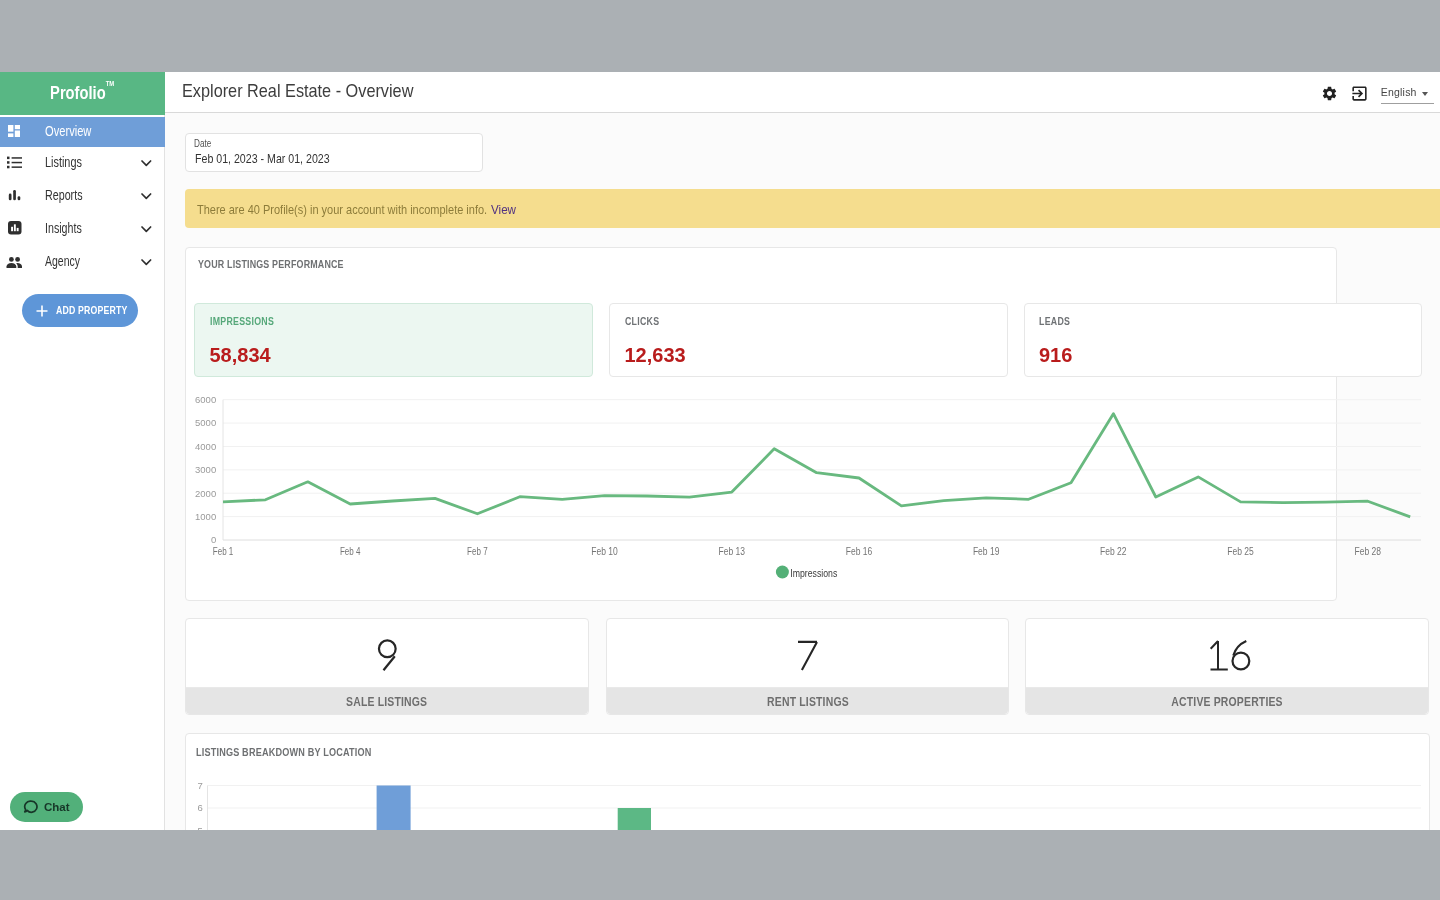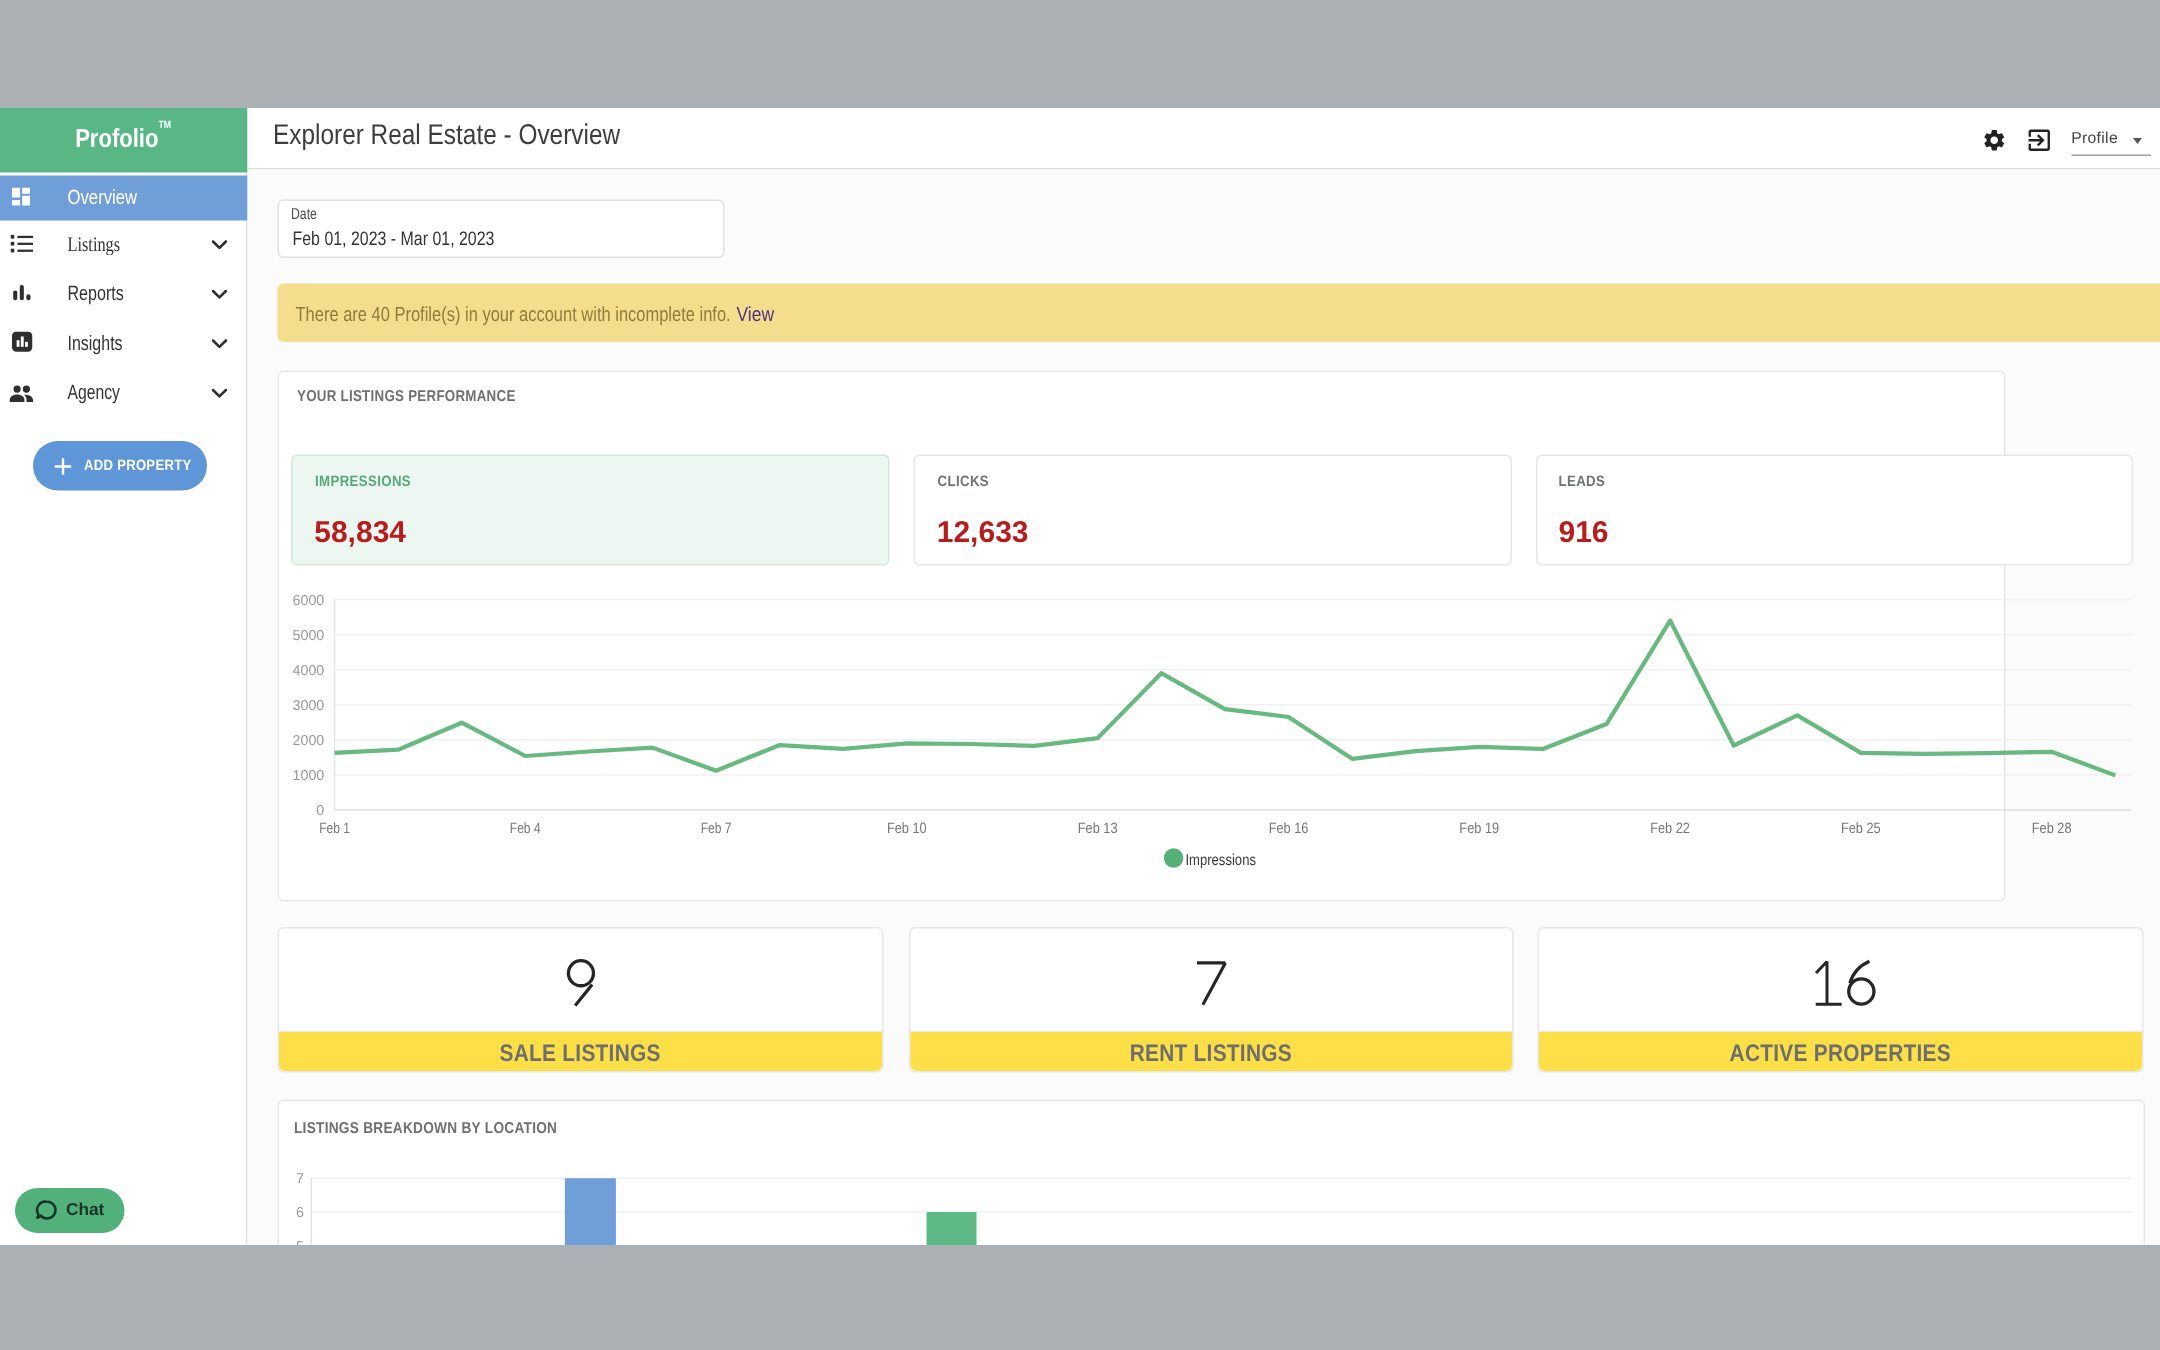--- a/index.html
+++ b/index.html
@@ -38,21 +38,21 @@
 .ctitle { font-size:10.5px; line-height:12px; font-weight:bold; color:#6e7072; letter-spacing:0.2px; white-space:nowrap; transform-origin:0 50%; }
 #perfcard { position:absolute; left:20px; top:133.5px; width:1152px; height:354.5px; background:#fff; border:1px solid #e7e7e7; border-radius:4px; }
 #perfcard .ctitle { position:absolute; left:11.5px; top:10.5px; transform:scaleX(0.848); }
 .sbox { position:absolute; top:55.7px; height:74px; border:1px solid #e7e7e7; border-radius:4px; background:#fff; }
 .sbox.green { background:#ecf7f1; border-color:#d0e9db; }
 .sbox .sl { position:absolute; left:14.5px; top:12px; font-size:10px; line-height:12px; font-weight:bold; color:#6f7275; letter-spacing:0.3px; transform:scaleX(0.88); transform-origin:0 50%; }
 .sbox.green .sl { color:#56a87a; }
 .sbox .sv { position:absolute; left:14.5px; top:36.4px; font-size:20px; line-height:28px; font-weight:bold; color:#b91c1c; transform:scaleX(1); transform-origin:0 0; }
 
 .mid { position:absolute; top:504.5px; height:97px; background:#fff; border:1px solid #e7e7e7; border-radius:4px; }
-.mid .ml { position:absolute; left:0; right:0; bottom:0; height:26.3px; background:#fde047; border-top:1px solid #e9e9e9; border-radius:0 0 4px 4px; text-align:center; font-size:16px; font-weight:bold; color:#6e6e6e; letter-spacing:0.2px; line-height:29px; }
+.mid .ml { position:absolute; left:0; right:0; bottom:0; height:26.3px; background:#e5e5e5; border-top:1px solid #e9e9e9; border-radius:0 0 4px 4px; text-align:center; font-size:12px; font-weight:bold; color:#6e6e6e; letter-spacing:0.2px; line-height:29px; }
 .mid .ml span { display:inline-block; transform:scaleX(0.87); }
 #breakcard { position:absolute; left:20px; top:619.9px; width:1245px; height:300px; background:#fff; border:1px solid #e7e7e7; border-radius:4px; }
 #breakcard .ctitle { position:absolute; left:10px; top:12px; transform:scaleX(0.868); }
 
 #chat { position:absolute; left:10px; top:720px; width:73px; height:30px; background:#52b07a; border-radius:15px; }
 #chat .ct { position:absolute; left:34px; top:8px; font-size:11.5px; line-height:14px; font-weight:bold; color:#173628; }
 </style>
 </head>
 <body>
 <div id="app">
@@ -62,21 +62,21 @@
       <svg class="ni" style="left:7.7px;top:8.2px;" width="12.2" height="12.7" viewBox="0 0 12.2 12.7">
           <g fill="#fff">
             <rect x="0" y="0" width="5.4" height="6.7"></rect>
             <rect x="6.8" y="0" width="5.4" height="4.2"></rect>
             <rect x="0" y="8.4" width="5.4" height="4.3"></rect>
             <rect x="6.8" y="5.5" width="5.4" height="7.2"></rect>
           </g>
         </svg>
       <span class="nl" style="transform:scaleX(0.807);">Overview</span>
     </div>
-    <div class="nav" style="top:76.4px;font-family:Liberation Serif, serif;">
+    <div class="nav" style="top:76.4px;">
       <svg class="ni" style="left:6.9px;top:8px;" width="15" height="13" viewBox="0 0 15 13">
           <g fill="#2f2f2f">
             <rect x="0" y="0.6" width="2.5" height="2.5"></rect>
             <rect x="4.6" y="1.2" width="10.4" height="1.5"></rect>
             <rect x="0" y="5.2" width="2.5" height="2.5"></rect>
             <rect x="4.6" y="5.8" width="10.4" height="1.5"></rect>
             <rect x="0" y="9.8" width="2.5" height="2.5"></rect>
             <rect x="4.6" y="10.4" width="10.4" height="1.5"></rect>
           </g>
         </svg>
@@ -135,21 +135,21 @@
   </div>
   <div id="topbar">
     <div id="title">Explorer Real Estate - Overview</div>
     <svg id="gear" width="17" height="17" viewBox="0 0 24 24">
         <path fill="#222" d="M19.14 12.94c.04-.3.06-.61.06-.94 0-.32-.02-.64-.07-.94l2.03-1.58c.18-.14.23-.41.12-.61l-1.92-3.32c-.12-.22-.37-.29-.59-.22l-2.39.96c-.5-.38-1.03-.7-1.62-.94l-.36-2.54c-.04-.24-.24-.41-.48-.41h-3.84c-.24 0-.43.17-.47.41l-.36 2.54c-.59.24-1.13.57-1.62.94l-2.39-.96c-.22-.08-.47 0-.59.22L2.74 8.87c-.12.21-.08.47.12.61l2.03 1.58c-.05.3-.09.63-.09.94s.02.64.07.94l-2.03 1.58c-.18.14-.23.41-.12.61l1.92 3.32c.12.22.37.29.59.22l2.39-.96c.5.38 1.03.7 1.62.94l.36 2.54c.05.24.24.41.48.41h3.84c.24 0 .44-.17.47-.41l.36-2.54c.59-.24 1.13-.56 1.62-.94l2.39.96c.22.08.47 0 .59-.22l1.92-3.32c.12-.22.07-.47-.12-.61l-2.01-1.58zM12 15.6c-1.98 0-3.6-1.62-3.6-3.6s1.62-3.6 3.6-3.6 3.6 1.62 3.6 3.6-1.62 3.6-3.6 3.6z"></path>
       </svg>
     <svg id="exit" width="19" height="19" viewBox="0 0 24 24">
         <path fill="#222" d="M10.09 15.59L11.5 17l5-5-5-5-1.41 1.41L12.67 11H3v2h9.67l-2.58 2.59zM19 3H5c-1.11 0-2 .9-2 2v4h2V5h14v14H5v-4H3v4c0 1.1.89 2 2 2h14c1.1 0 2-.9 2-2V5c0-1.1-.9-2-2-2z"></path>
       </svg>
     <div id="lang">
-        <span class="lt">Profile</span>
+        <span class="lt">English</span>
         <span class="caret"></span>
       </div>
   </div>
   <div id="content">
     <div id="datecard">
       <div class="dl">Date</div>
       <div class="dv">Feb 01, 2023 - Mar 01, 2023</div>
     </div>
     <div id="alert">
       <div class="t1">There are 40 Profile(s) in your account with incomplete info.</div>

